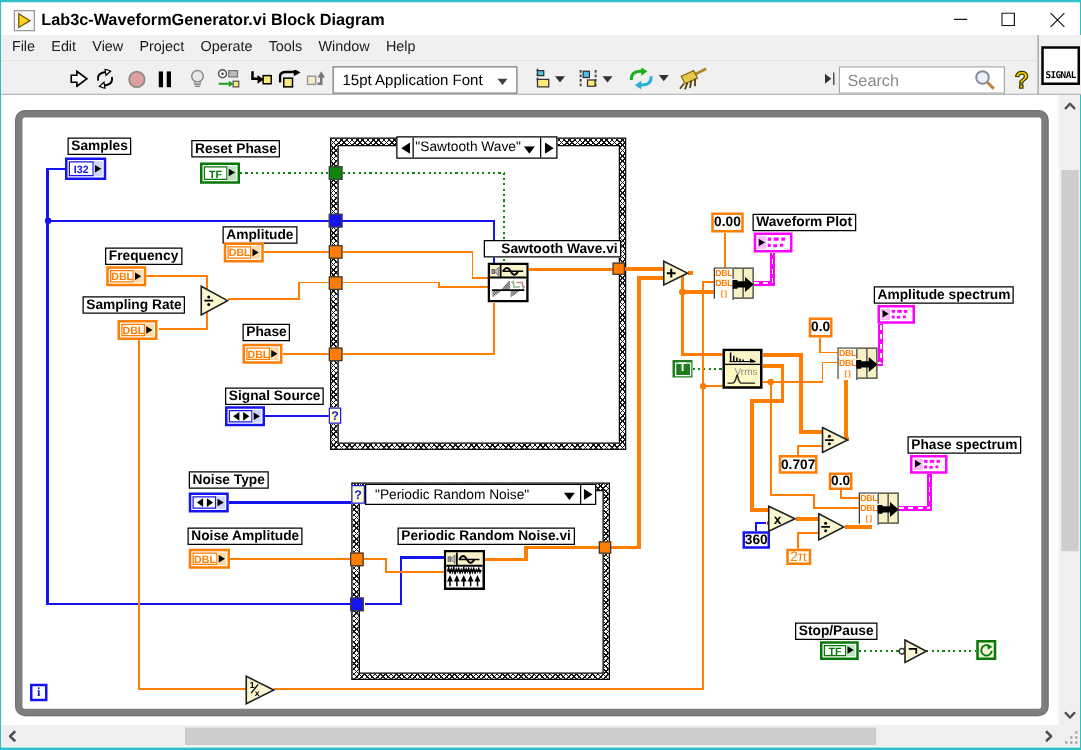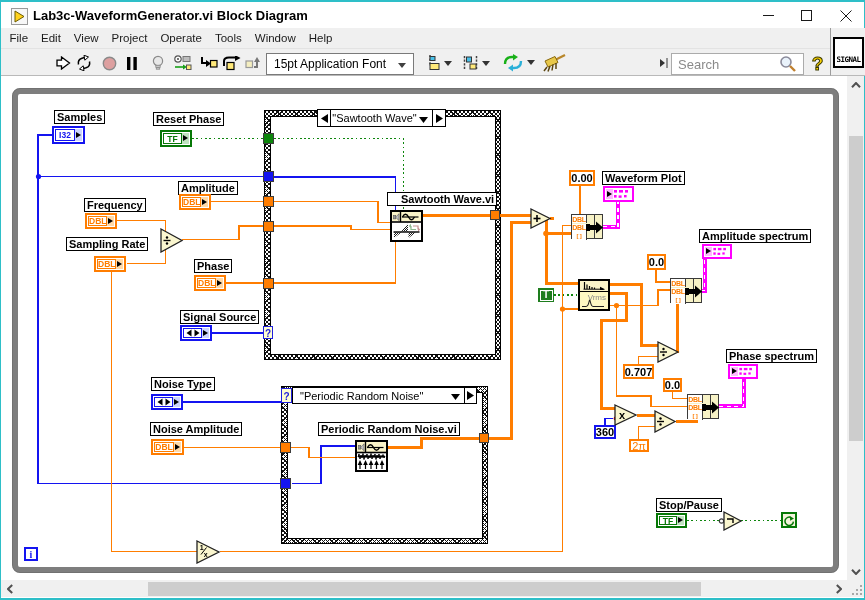--- a/index.html
+++ b/index.html
@@ -368,21 +368,21 @@
     <div class="lbl" style="left:83px;top:122px;"><span>Frequency</span></div>
     <div class="lbl" style="left:65px;top:161px;"><span>Sampling Rate</span></div>
     <div class="lbl" style="left:177px;top:105px;"><span>Amplitude</span></div>
     <div class="lbl" style="left:193px;top:183px;"><span>Phase</span></div>
     <div class="lbl" style="left:179px;top:234px;"><span>Signal Source</span></div>
     <div class="lbl" style="left:150px;top:301px;"><span>Noise Type</span></div>
     <div class="lbl" style="left:149px;top:346px;"><span>Noise Amplitude</span></div>
     <div class="lbl" style="left:601px;top:95px;"><span>Waveform Plot</span></div>
     <div class="lbl" style="left:698px;top:153px;"><span>Amplitude spectrum</span></div>
     <div class="lbl" style="left:725px;top:273px;"><span>Phase spectrum</span></div>
-    <div class="lbl" style="left:655px;top:422px;"><span>Stop/Pause</span></div>
+    <div class="lbl" style="left:635px;top:422px;"><span>Stop/Pause</span></div>
     <div class="lbl" style="left:386px;top:116px;padding-left:13px;"><span>Sawtooth Wave.vi</span></div>
     <div class="lbl" style="left:317px;top:346px;"><span>Periodic Random Noise.vi</span></div>
 
     <div class="term" style="left:51px;top:50px;width:33px;height:18px;border:2px solid #1414f0;justify-content:space-between;">
       <div class="ttxt" style="border:1px solid #1414f0;color:#1414f0;">I32</div>
       <div class="strip" style="background:#ccd4ff;">
           <span class="arr"></span>
         </div>
     </div>
 

